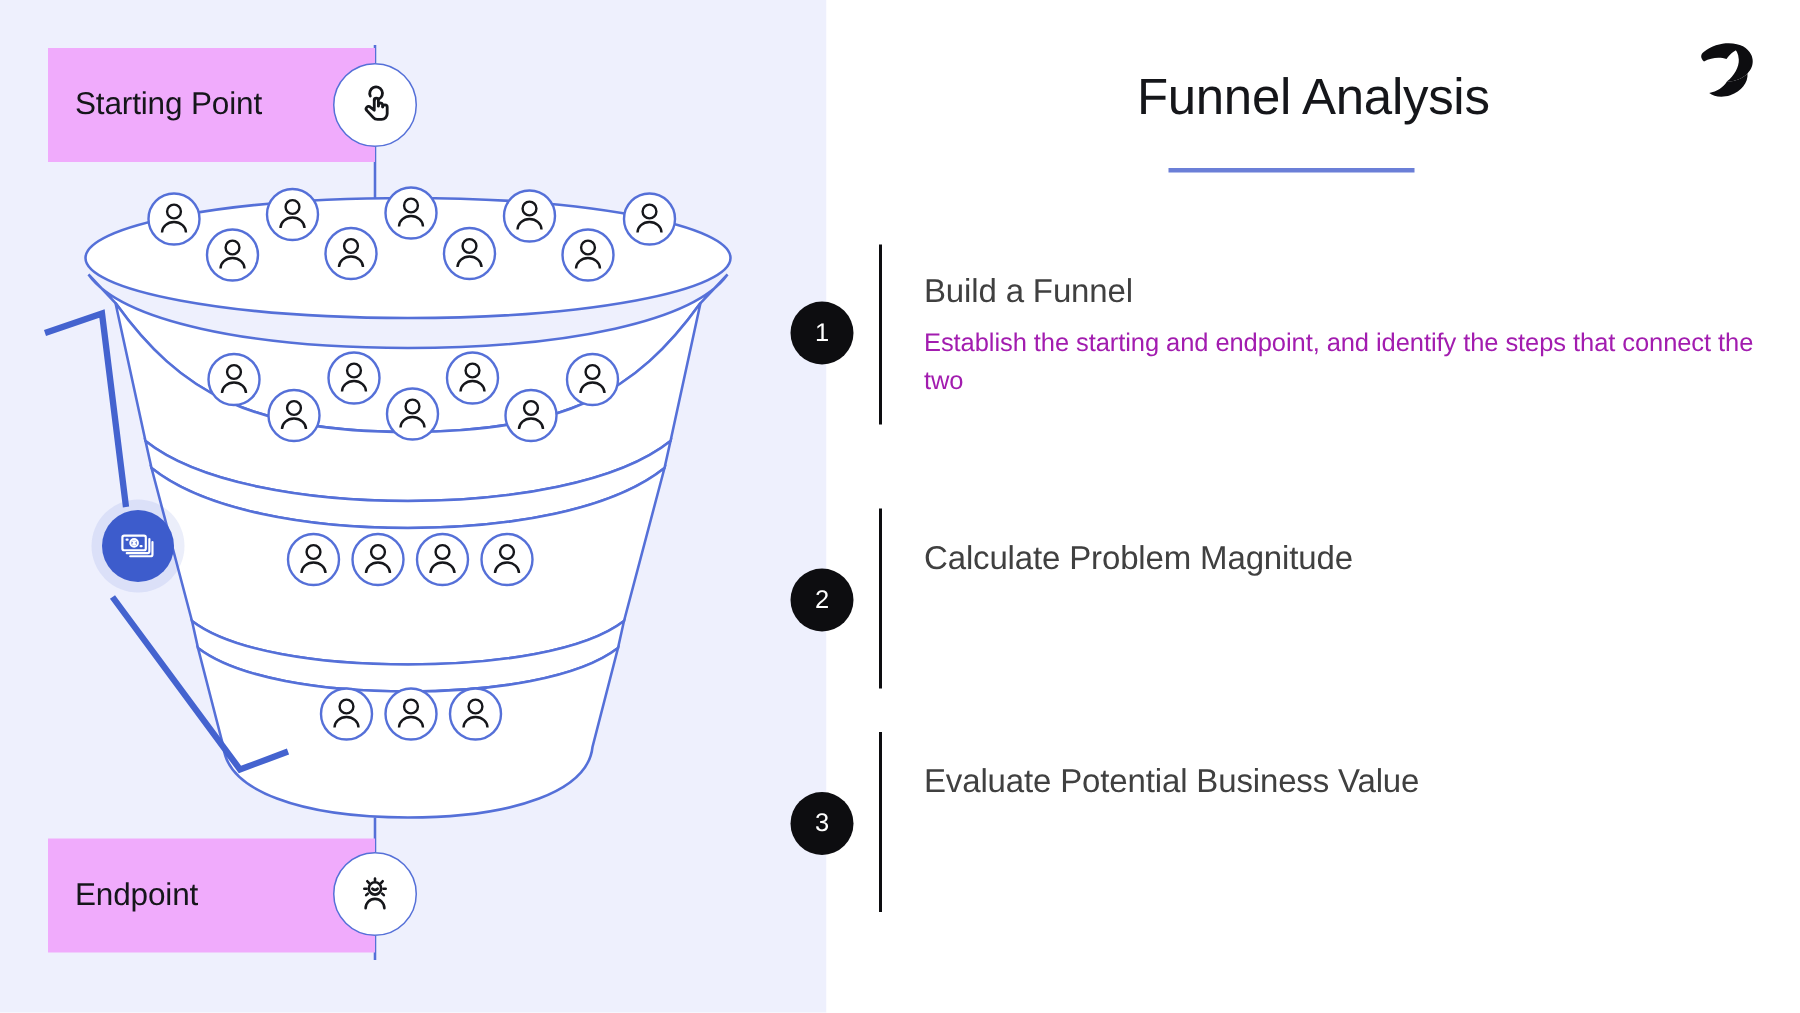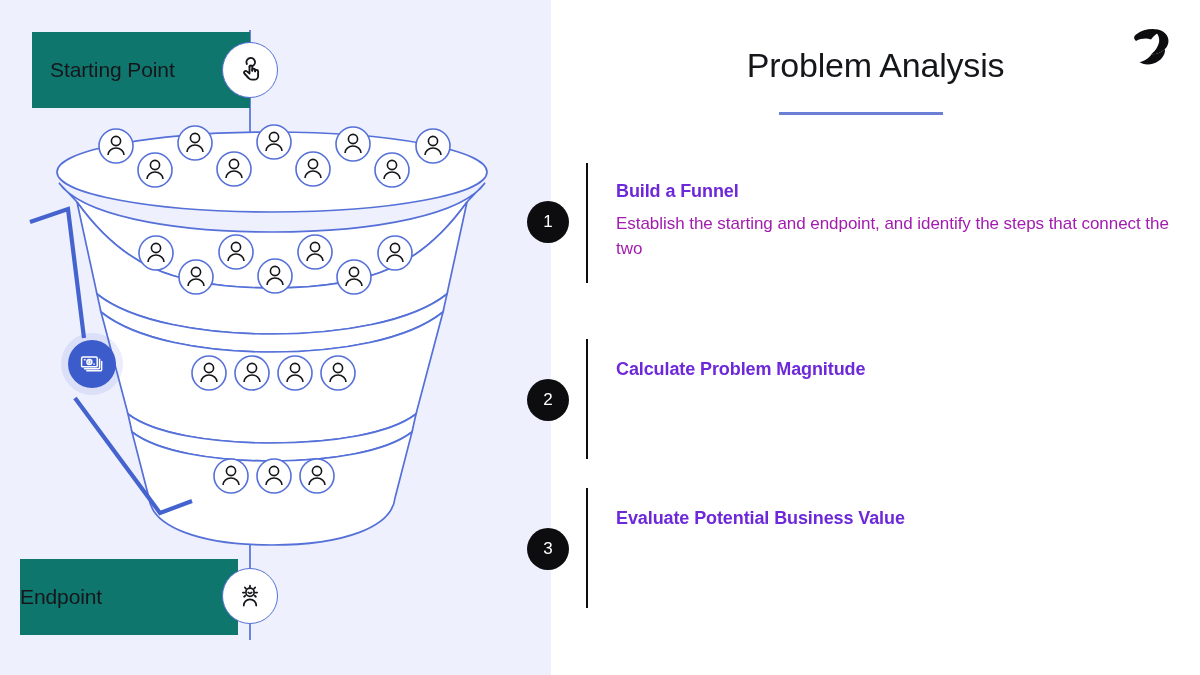--- a/index.html
+++ b/index.html
@@ -32,37 +32,38 @@
   }
   #funnel-svg {
     position: absolute;
     left: 0;
     top: 0;
     width: 551px;
     height: 675px;
   }
   .label-card {
     position: absolute;
-    background: #0f766e;
+    background: #f0abfc;
     display: flex;
     align-items: center;
     box-sizing: border-box;
   }
   #start-card {
     left: 32px;
     top: 32px;
     width: 218px;
     height: 76px;
     padding-left: 18px;
   }
   #end-card {
-    left: 20px;
+    left: 32px;
     top: 559px;
     width: 218px;
     height: 76px;
+    padding-left: 18px;
   }
   .label-card-text {
     font-size: 21px;
     color: #15161a;
     letter-spacing: -0.1px;
   }
   .node-circle {
     position: absolute;
     width: 56px;
     height: 56px;
@@ -159,23 +160,23 @@
     align-items: center;
     justify-content: center;
     left: 527px;
   }
   .step-body {
     position: absolute;
     left: 616px;
     width: 560px;
   }
   .step-title {
-    font-size: 18px;
-    font-weight: 700;
-    color: #6d28d9;
+    font-size: 22px;
+    font-weight: 400;
+    color: #404040;
     margin: 0 0 9px 0;
     letter-spacing: -0.1px;
   }
   .step-desc {
     font-size: 17px;
     line-height: 25px;
     color: #a21caf;
     margin: 0;
     letter-spacing: -0.05px;
   }
@@ -401,21 +402,21 @@
   </div>
 
   <div id="right-panel">
 
     <svg id="logo-mark" viewBox="0 0 44 42">
       <path d="M5 9.5 C 13 3, 25 2.5, 31.5 6.2 C 27 7.4, 22.5 10.5, 20 14.4 C 16 13, 10 13.2, 5 16 C 2.4 13.6, 2.6 11.2, 5 9.5 Z" fill="#0d0d10"></path>
       <path d="M31.5 6.2 C 38.5 10.5, 39.5 18.5, 34 24 C 30 28, 24.5 29.5, 20.4 29.2 C 25 25.5, 28.5 19.5, 28.2 14.6 C 27.9 10.8, 26.5 8.2, 24.4 6.9 C 27 6, 29.6 5.8, 31.5 6.2 Z" fill="#0d0d10"></path>
       <path d="M20.4 29.2 C 24.5 29.5, 30 28, 34 24 C 34.5 30, 30 36, 22.5 38.5 C 17 40.3, 11.5 39.5, 8.5 37 C 13.5 36.2, 18 33.2, 20.4 29.2 Z" fill="#0d0d10"></path>
     </svg>
 
-    <h1 id="page-title">Problem Analysis</h1>
+    <h1 id="page-title">Funnel Analysis</h1>
     <div id="title-underline"></div>
   </div>
 
   <div id="steps">
 
     <div class="step" id="step-1">
       <div class="step-rule"></div>
       <div class="step-badge">1</div>
       <div class="step-body">
         <h2 class="step-title">Build a Funnel</h2>

